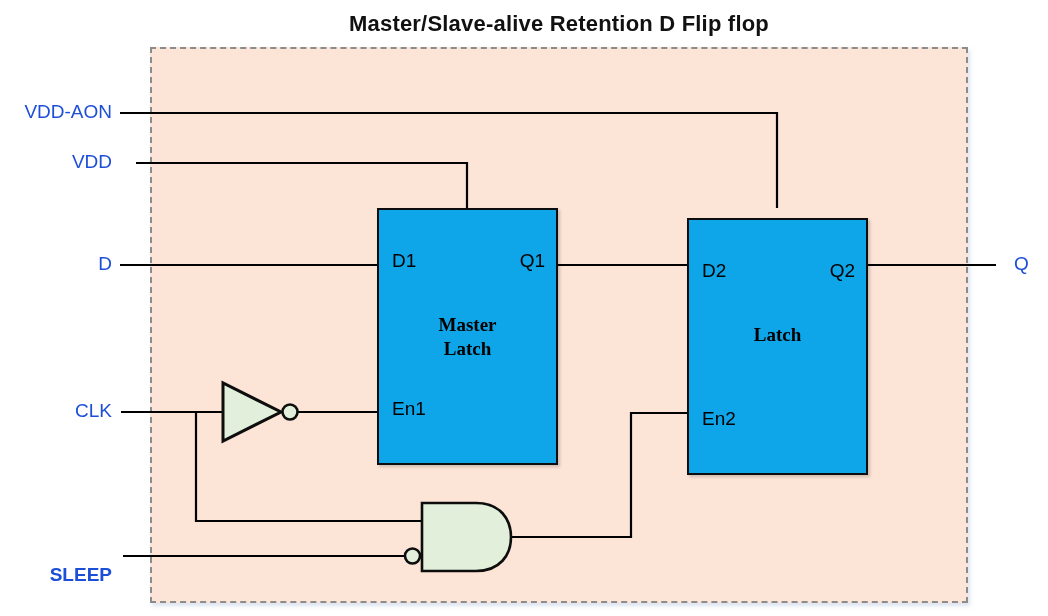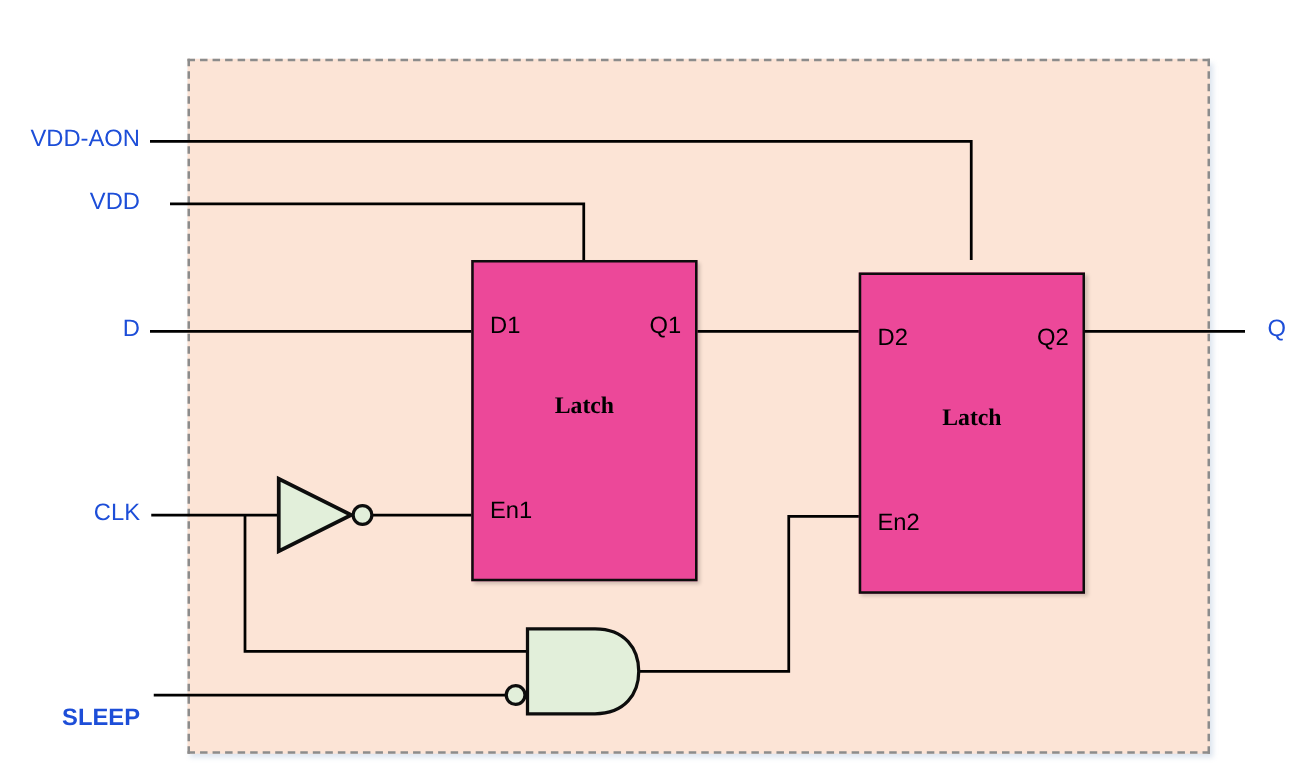--- a/index.html
+++ b/index.html
@@ -53,21 +53,21 @@
   .sig.left {
     width: 102px;
     left: 10px;
     text-align: right;
   }
   .latch {
     position: absolute;
     width: 181px;
     height: 257px;
     box-sizing: border-box;
-    background: #ec4899;
+    background: #0ea5e9;
     border: 2px solid #0d0d0d;
     box-shadow: 2px 2px 3px rgba(0,0,0,0.18);
   }
   .latch .port {
     position: absolute;
     font-size: 19px;
     color: #000000;
   }
   .port.pin-in  { left: 13px; top: 40px; }
   .port.pin-out { right: 11px; top: 40px; margin-left: 40px; }
@@ -83,20 +83,21 @@
     font-size: 19px;
     line-height: 24px;
     color: #000000;
   }
 </style>
 </head>
 <body>
 
 <div class="canvas">
 
+  <div class="title">Master/Slave-alive Retention D Flip flop</div>
 
   <div class="boundary"></div>
 
   <svg class="wires" viewBox="0 0 1048 616">
     <g fill="none" stroke="#000000" stroke-width="2.2">
       <polyline points="120,113 777,113 777,208"></polyline>
       <polyline points="136,163 467,163 467,208"></polyline>
       <polyline points="120,265 378,265"></polyline>
       <polyline points="557,265 688,265"></polyline>
       <polyline points="867,265 996,265"></polyline>
@@ -119,20 +120,21 @@
   <div class="sig left" style="top:253px;">D</div>
   <div class="sig left" style="top:400px;">CLK</div>
   <div class="sig left" style="top:564px;font-weight:bold;">SLEEP</div>
   <div class="sig" style="left:1014px; top:253px;">Q</div>
 
   <div class="latch" style="left:377px; top:208px;">
     <span class="port pin-in">D1</span>
     <span class="port pin-out">Q1</span>
     <span class="port pin-en">En1</span>
     <div class="latch-name">
+      <div>Master</div>
       <div>Latch</div>
     </div>
   </div>
 
   <div class="latch" style="left:687px; top:218px;">
     <span class="port pin-in">D2</span>
     <span class="port pin-out">Q2</span>
     <span class="port pin-en">En2</span>
     <div class="latch-name">
       <div>Latch</div>

